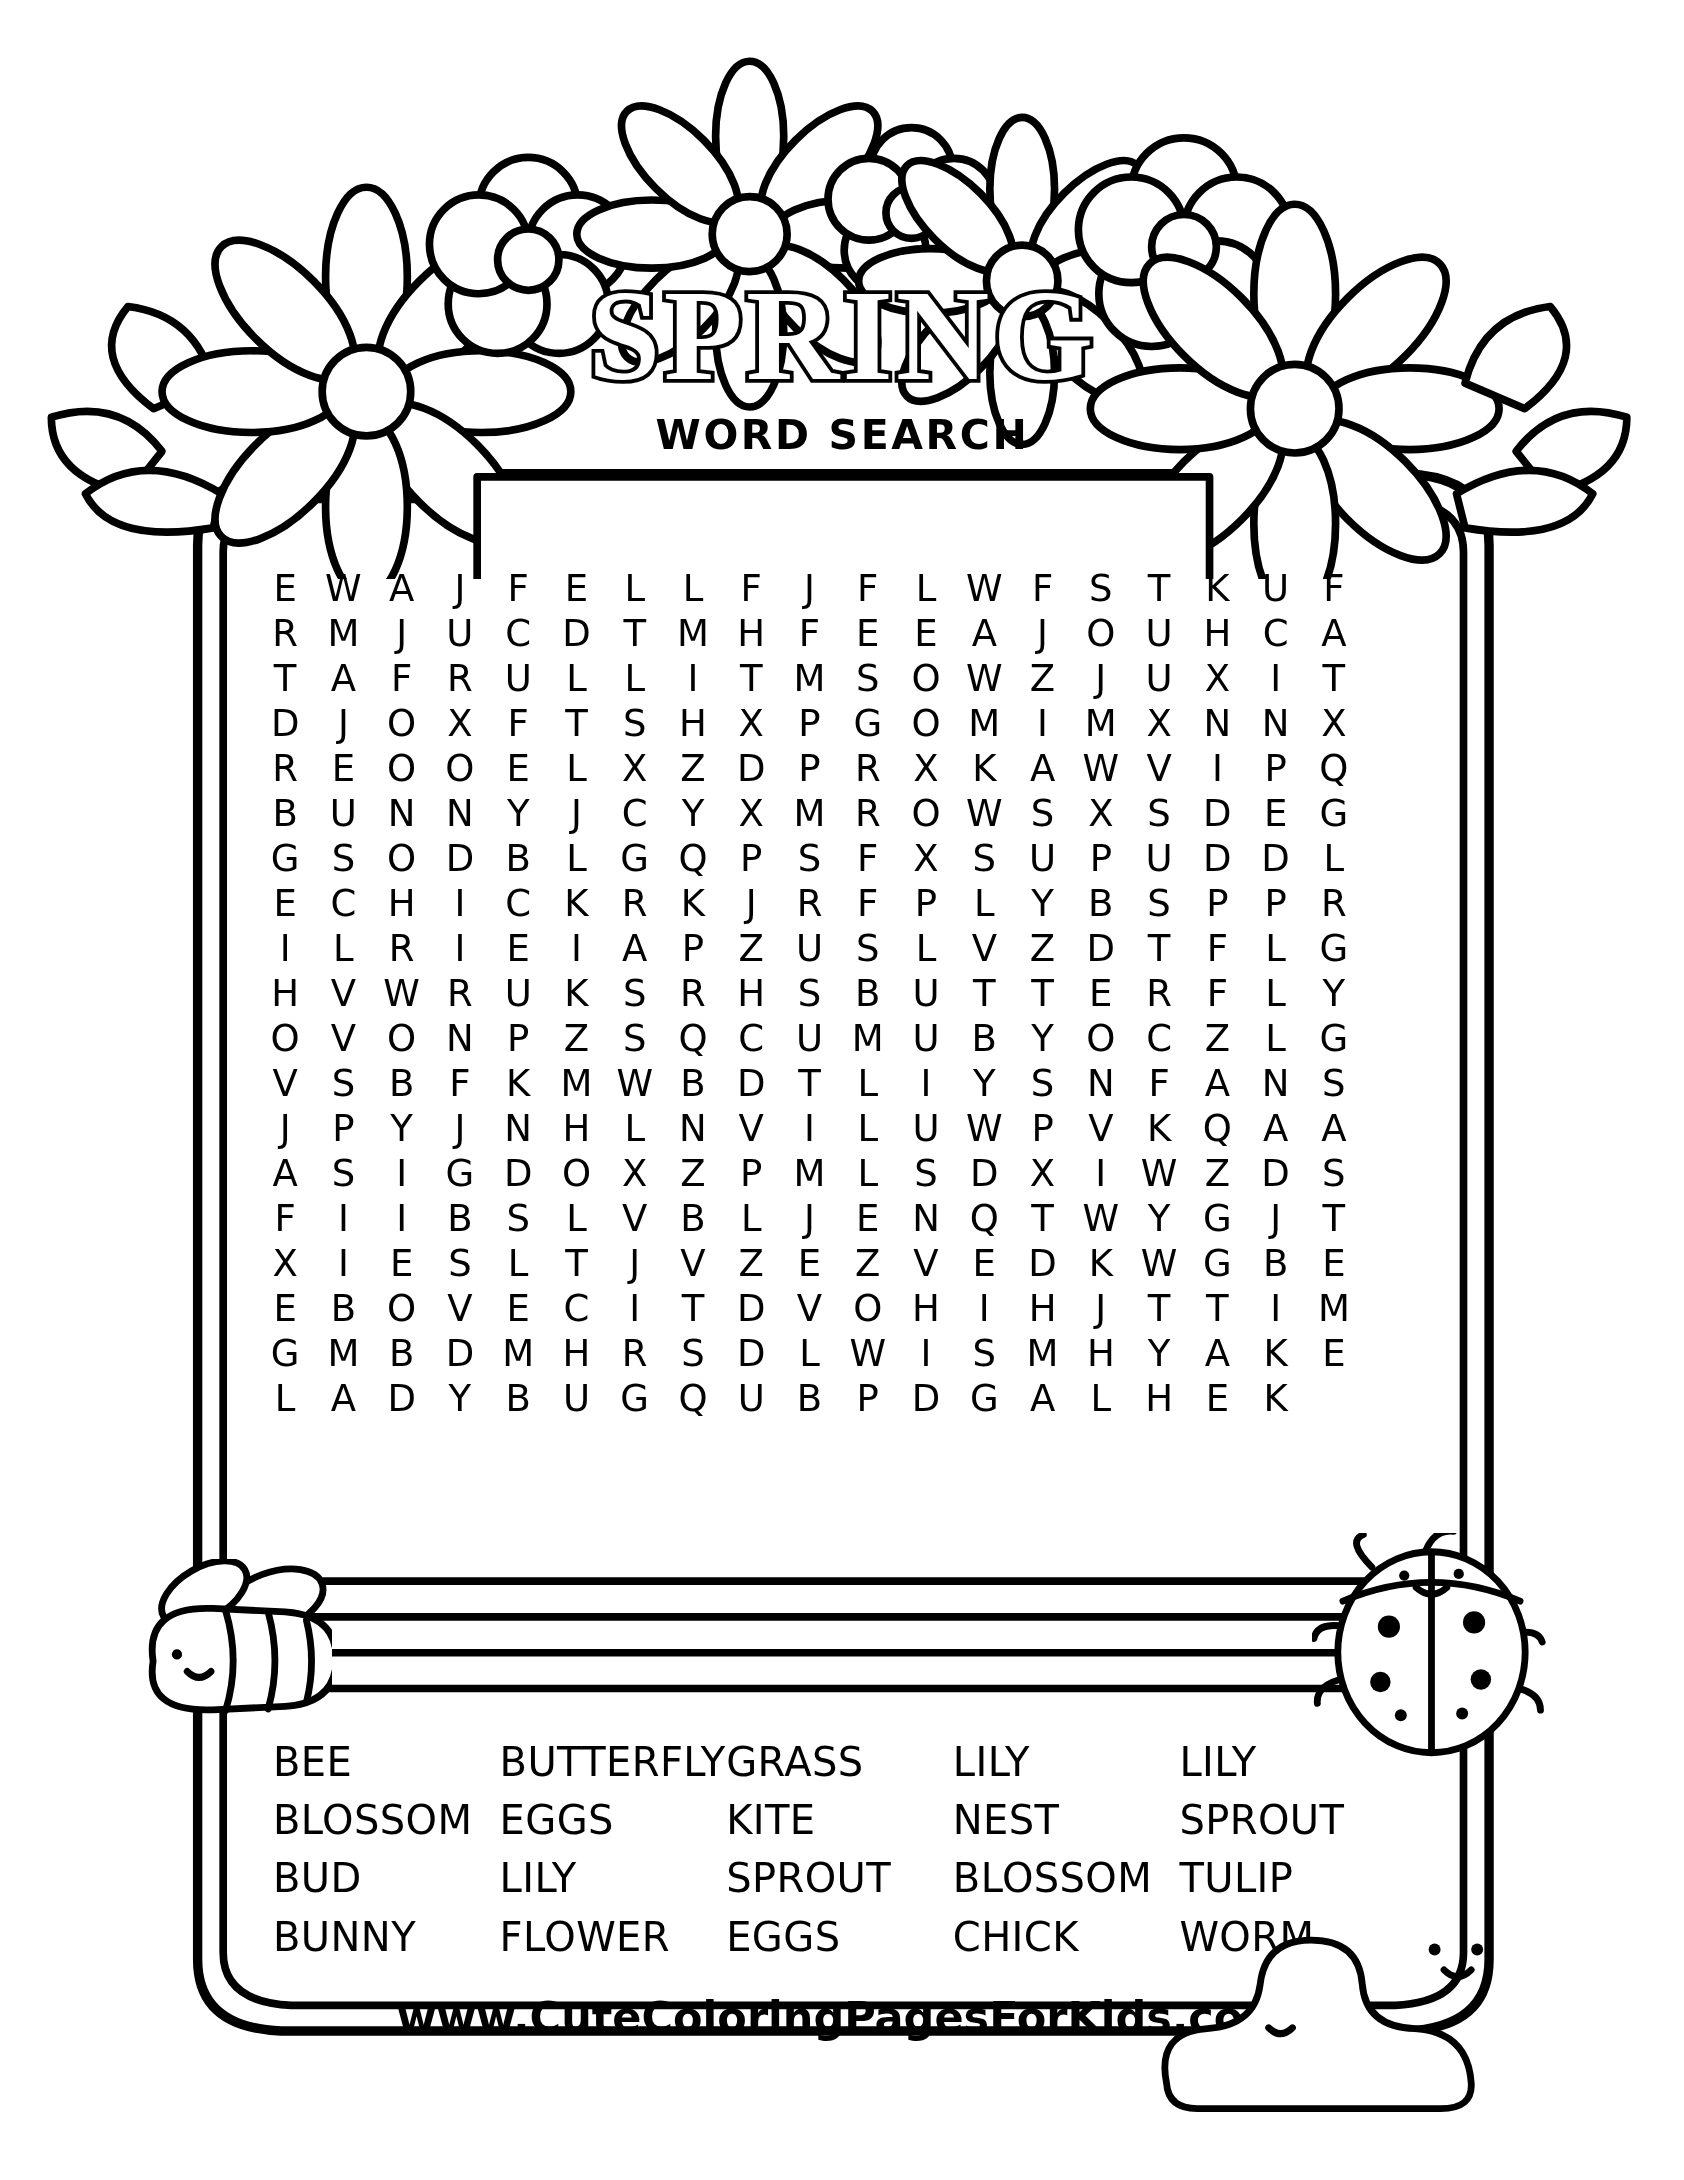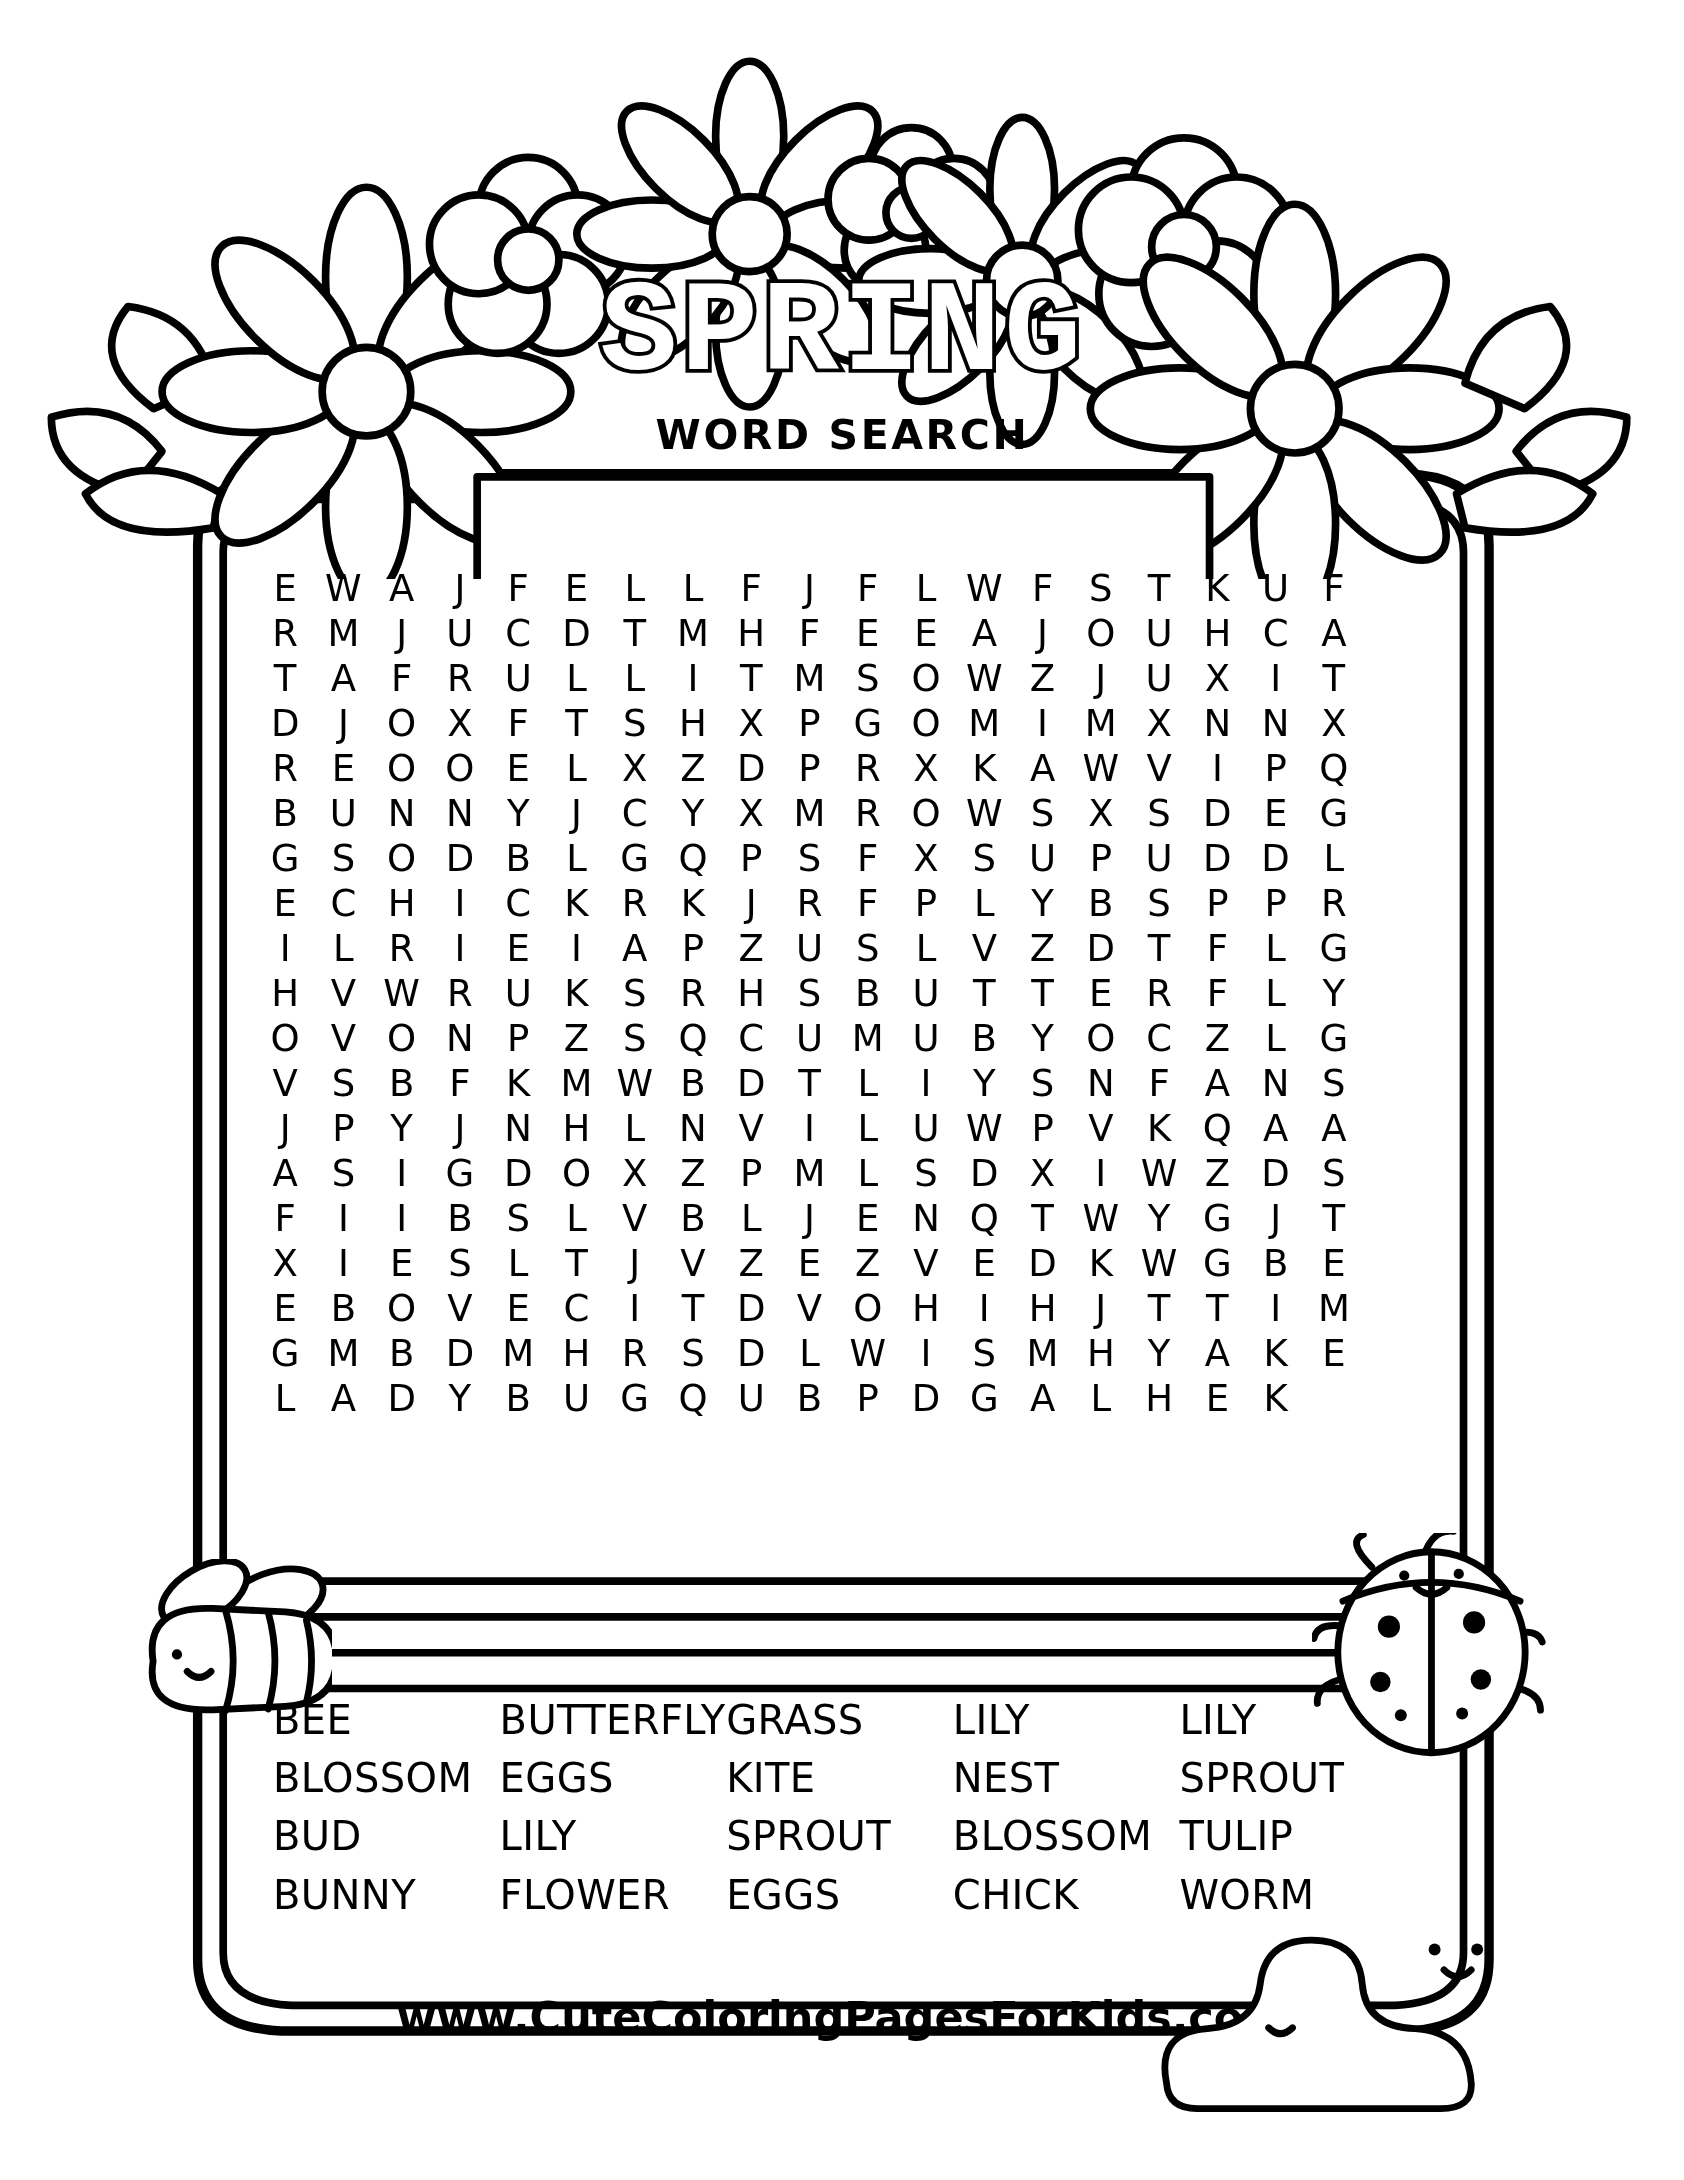--- a/index.html
+++ b/index.html
@@ -33,21 +33,21 @@
   
   .title-block {
     position: absolute;
     left: 0;
     top: 271px;
     width: 1685px;
     text-align: center;
     pointer-events: none;
   }
   .title-main {
-    font-family: Liberation Mono, monospace;
+    font-family: Liberation Serif, serif;
     font-size: 129px;
     font-weight: bold;
     letter-spacing: 3.4px;
     line-height: 1;
     color: #ffffff;
     -webkit-text-stroke: 7.7px #000000;
     paint-order: stroke fill;
   }
   .title-sub {
     margin-top: 15.3px;
@@ -77,21 +77,21 @@
     font-size: 37px;
     line-height: 34px;
     text-align: center;
     color: #000000;
   }
 
   
   .wordlist {
     position: absolute;
     left: 273px;
-    top: 1696px;
+    top: 1738px;
     width: 1133px;
     display: grid;
     grid-template-columns: repeat(5, 1fr);
     column-gap: 0px;
     row-gap: 10.2px;
   }
   .word {
     font-family: "DejaVu Sans", sans-serif;
     font-size: 40px;
     line-height: 48px;

